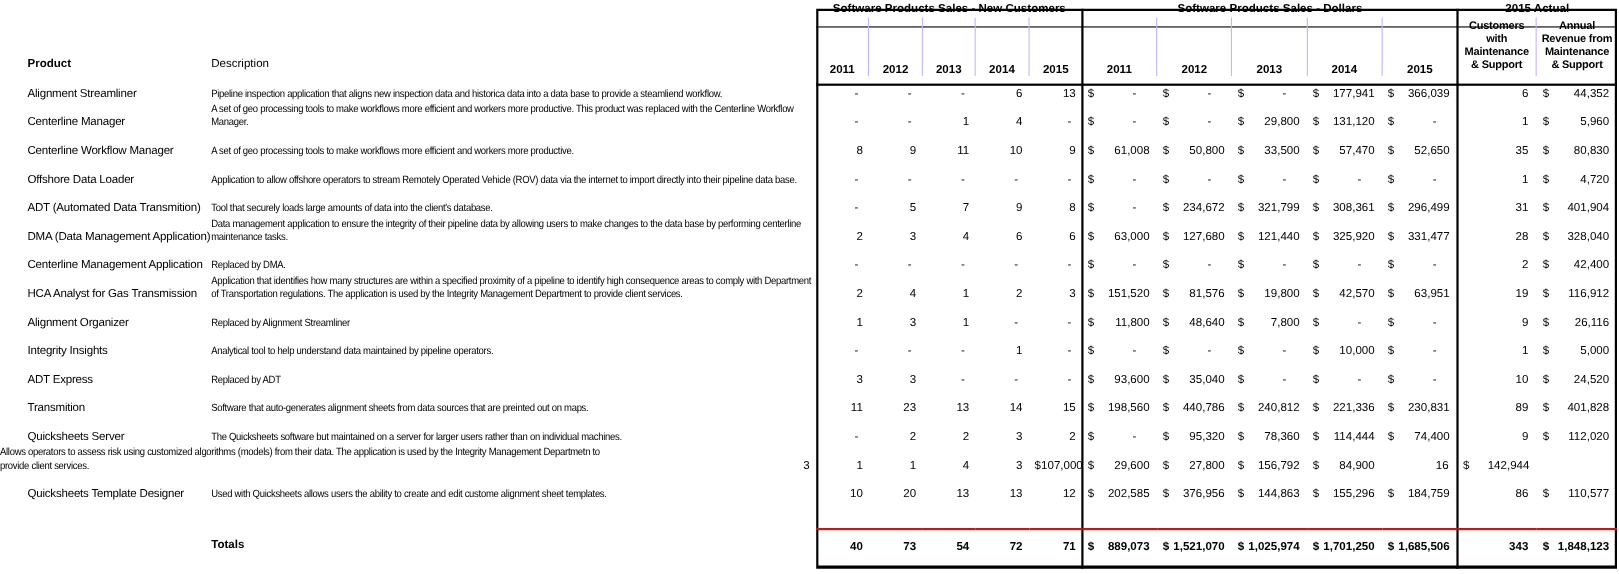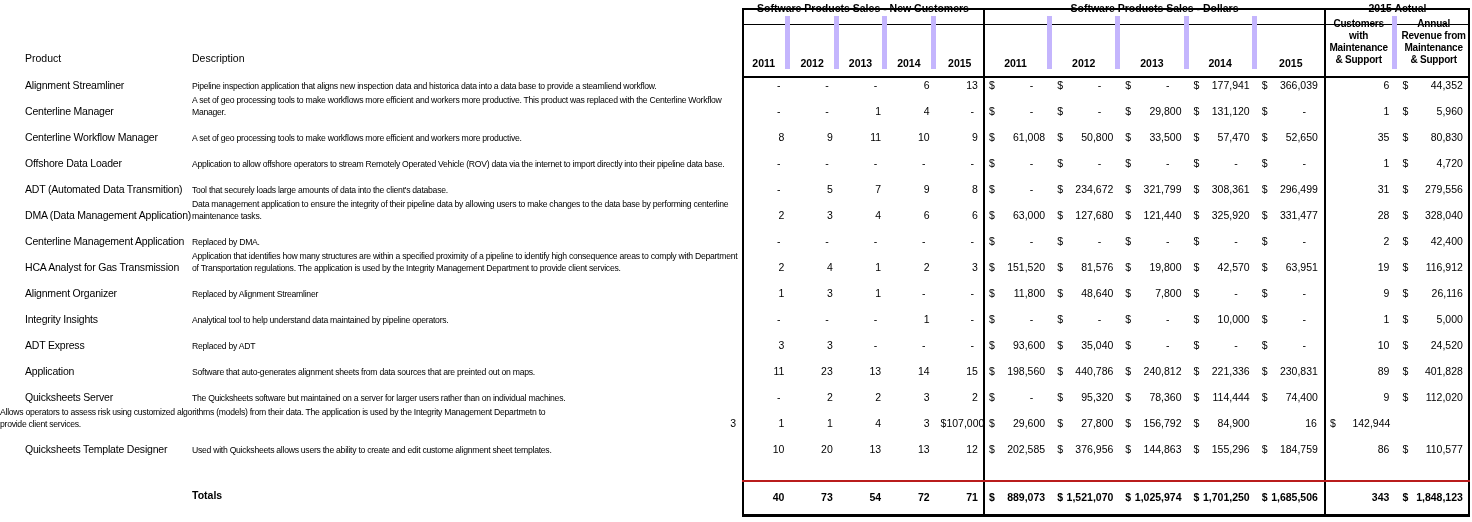--- a/index.html
+++ b/index.html
@@ -25,25 +25,25 @@
   
   .flow{position:absolute;left:0;top:0;width:1294px}
 
   .r-titles{display:grid;grid-template-columns:742px 242px 341px 145px;height:16px}
   .t-cell{font-weight:bold;font-size:10.5px;line-height:17px;text-align:center;overflow:hidden;white-space:nowrap}
 
   .gridcols{grid-template-columns:192px 550px repeat(5,48.4px) repeat(5,68.2px) repeat(2,72.5px)}
 
   .r-heads{display:grid;height:53px}
   .h-cell{box-sizing:border-box}
-  .h-prod{display:flex;align-items:flex-end;padding:0 0 5px 25px;font-weight:normal;font-size:10.5px}
+  .h-prod{display:flex;align-items:flex-end;padding:0 0 5px 25px;font-weight:bold;font-size:10.5px}
   .h-desc{display:flex;align-items:flex-end;padding-bottom:5px;font-weight:normal;font-size:10.5px}
   .h-year{display:flex;align-items:flex-end;justify-content:center;padding-bottom:0;font-weight:bold;font-size:10.5px}
   .h-actual{font-weight:bold;font-size:10px;line-height:12px;text-align:center;white-space:pre-line;padding-top:2px;letter-spacing:-0.2px}
-  .bR{border-right:5px solid #c4b5fd}
+  .bR{border-right:1px solid #c4b5fd}
 
   .row{display:grid;height:26px}
   .r-totals{height:27px}
   .c{box-sizing:border-box;display:flex;align-items:flex-end;overflow:visible}
   .prod{padding:0 0 4px 25px;font-size:10.5px;letter-spacing:-0.2px;white-space:nowrap}
   .desc{position:relative;overflow:visible}
   .desc-inner{
     position:absolute;bottom:4px;left:0;width:604px;
     transform:scaleX(0.91);transform-origin:0 100%;
     font-size:9.5px;letter-spacing:-0.3px;line-height:11.5px;
@@ -325,21 +325,21 @@
             <span class="sym">$</span>
             <span class="val">308,361</span>
           </div>
           <div class="c cur">
             <span class="sym">$</span>
             <span class="val">296,499</span>
           </div>
           <div class="c num cust">31</div>
           <div class="c cur">
             <span class="sym">$</span>
-            <span class="val">279,556</span>
+            <span class="val">401,904</span>
           </div>
         </div>
         <div class="row gridcols">
           <div class="c prod">DMA (Data Management Application)</div>
           <div class="c desc">
             <span class="desc-inner">Data management application to ensure the integrity of their pipeline data by allowing users to make changes to the data base by performing centerline maintenance tasks.</span>
           </div>
           <div class="c num">
             <span>2</span>
           </div>
@@ -605,21 +605,21 @@
             <span class="sym">$</span>
             <span class="val dash">-</span>
           </div>
           <div class="c num cust">10</div>
           <div class="c cur">
             <span class="sym">$</span>
             <span class="val">24,520</span>
           </div>
         </div>
         <div class="row gridcols">
-          <div class="c prod">Application</div>
+          <div class="c prod">Transmition</div>
           <div class="c desc">
             <span class="desc-inner">Software that auto-generates alignment sheets from data sources that are preinted out on maps.</span>
           </div>
           <div class="c num">
             <span>11</span>
           </div>
           <div class="c num">
             <span>23</span>
           </div>
           <div class="c num">

